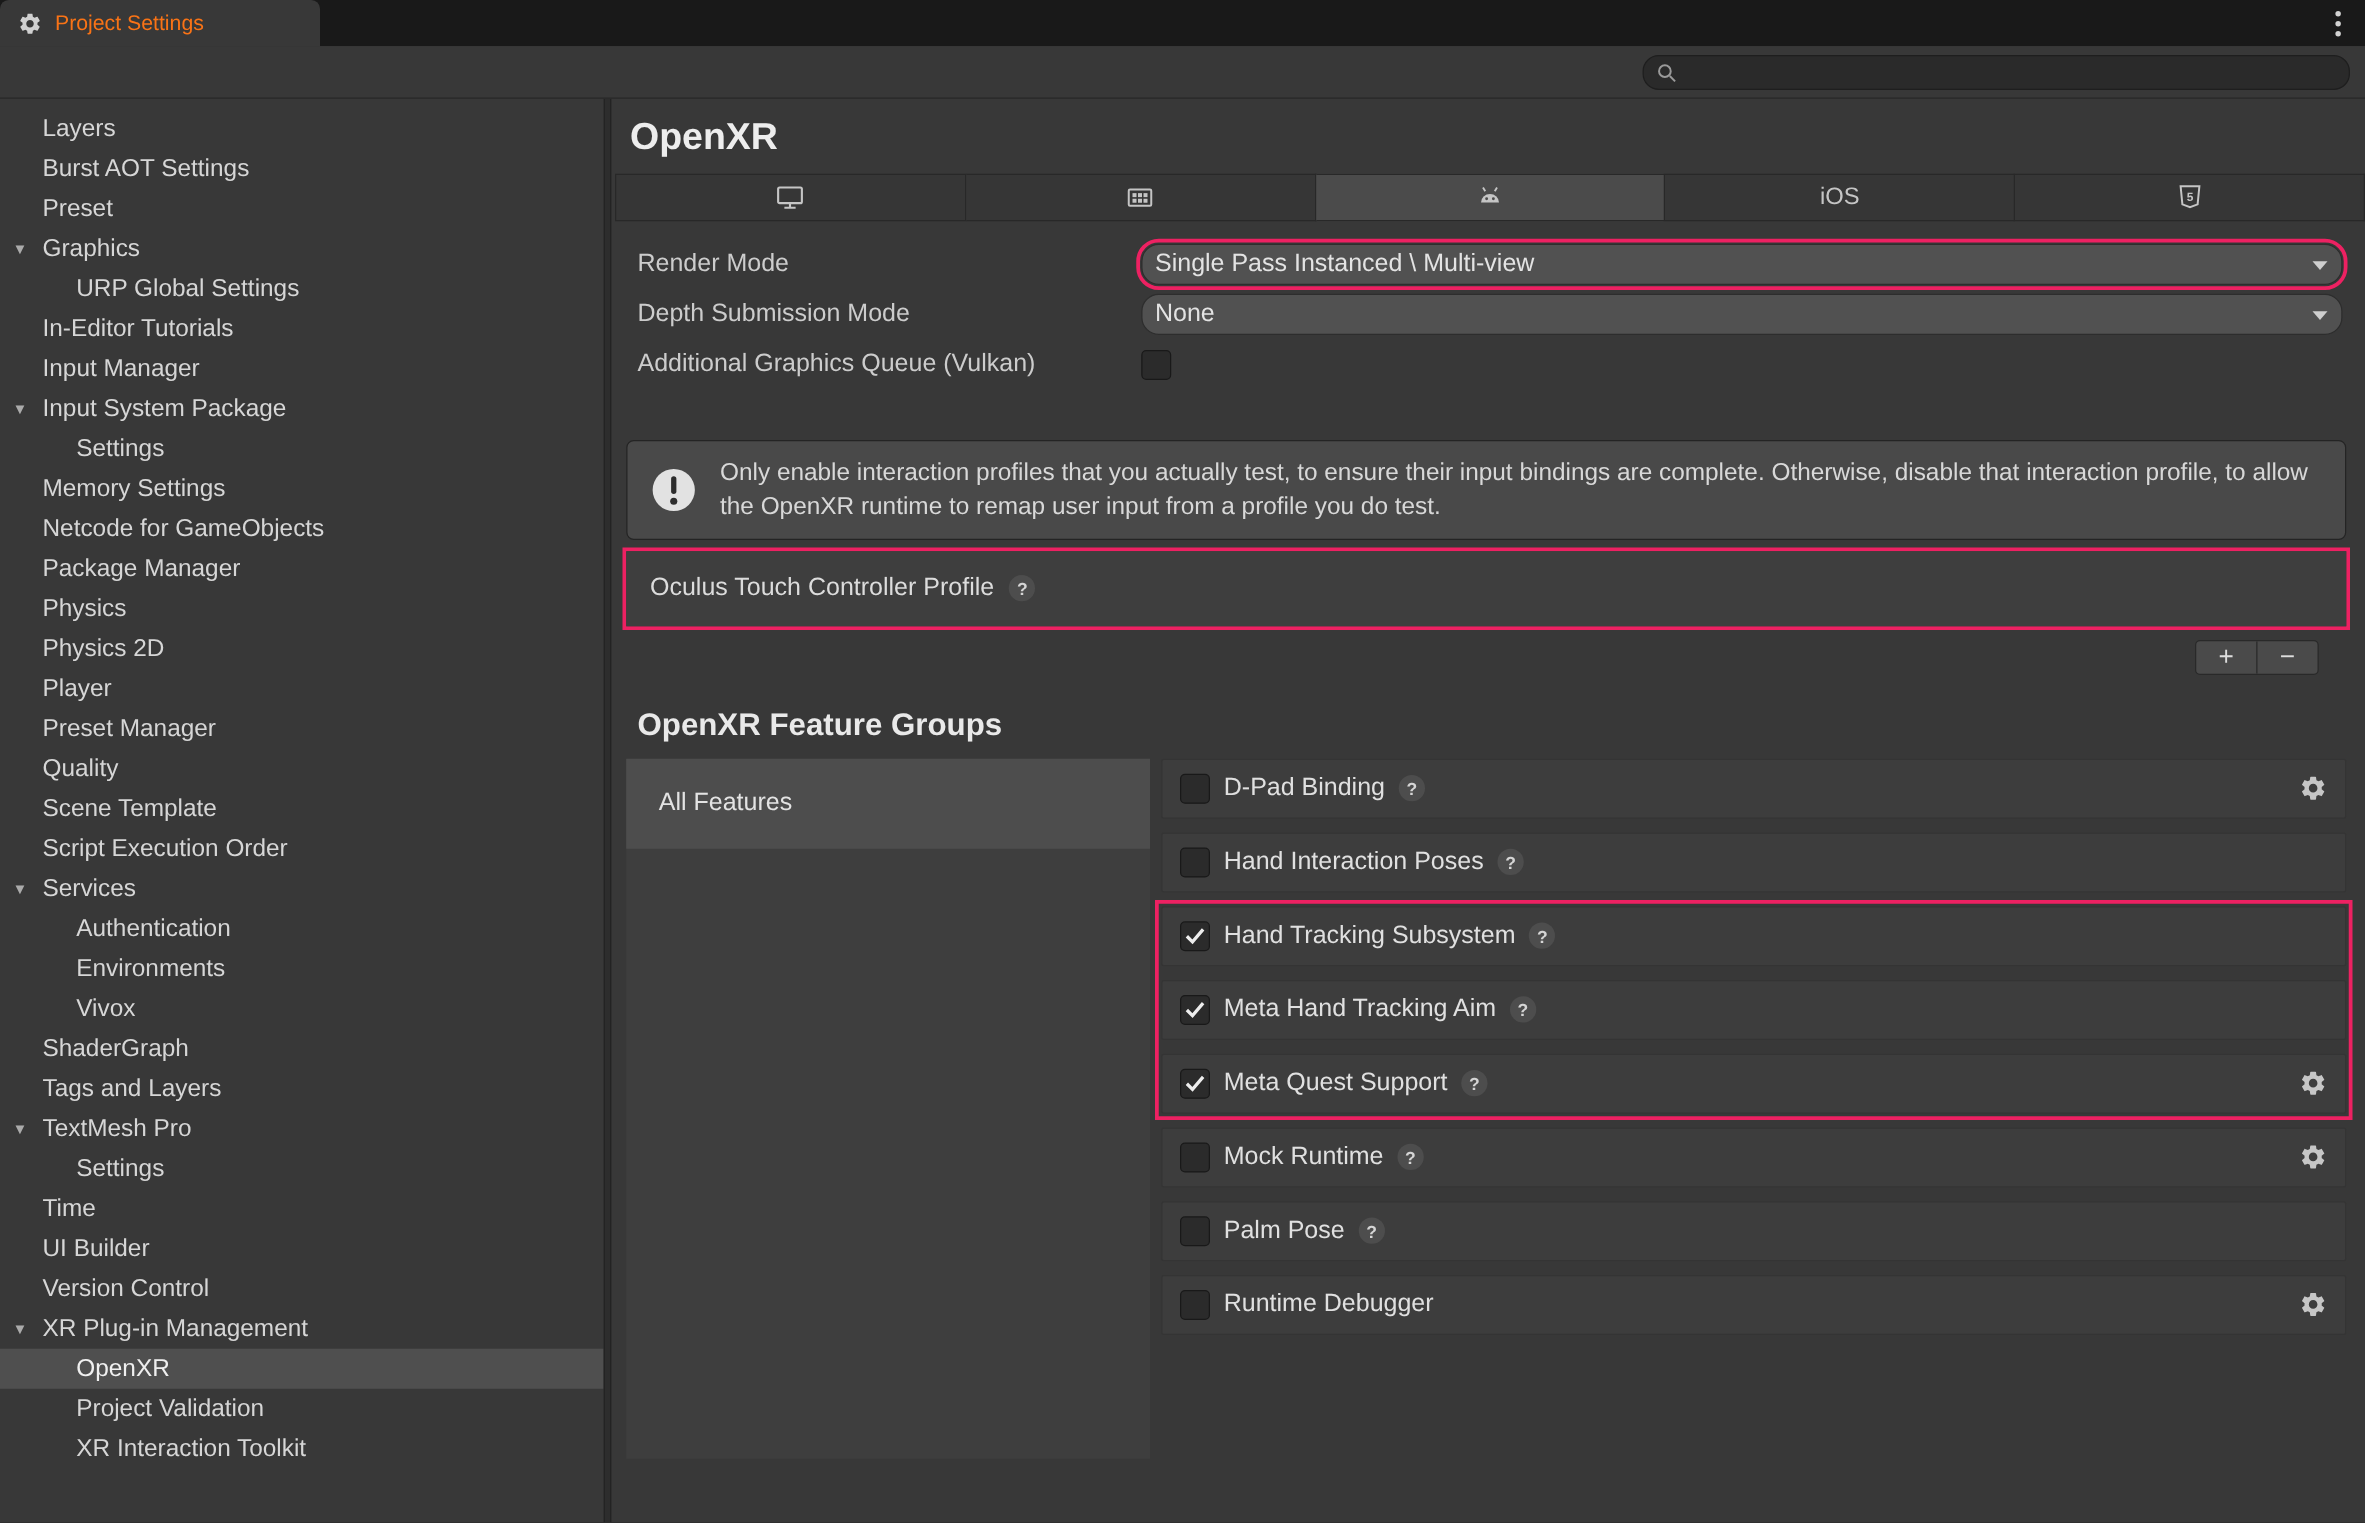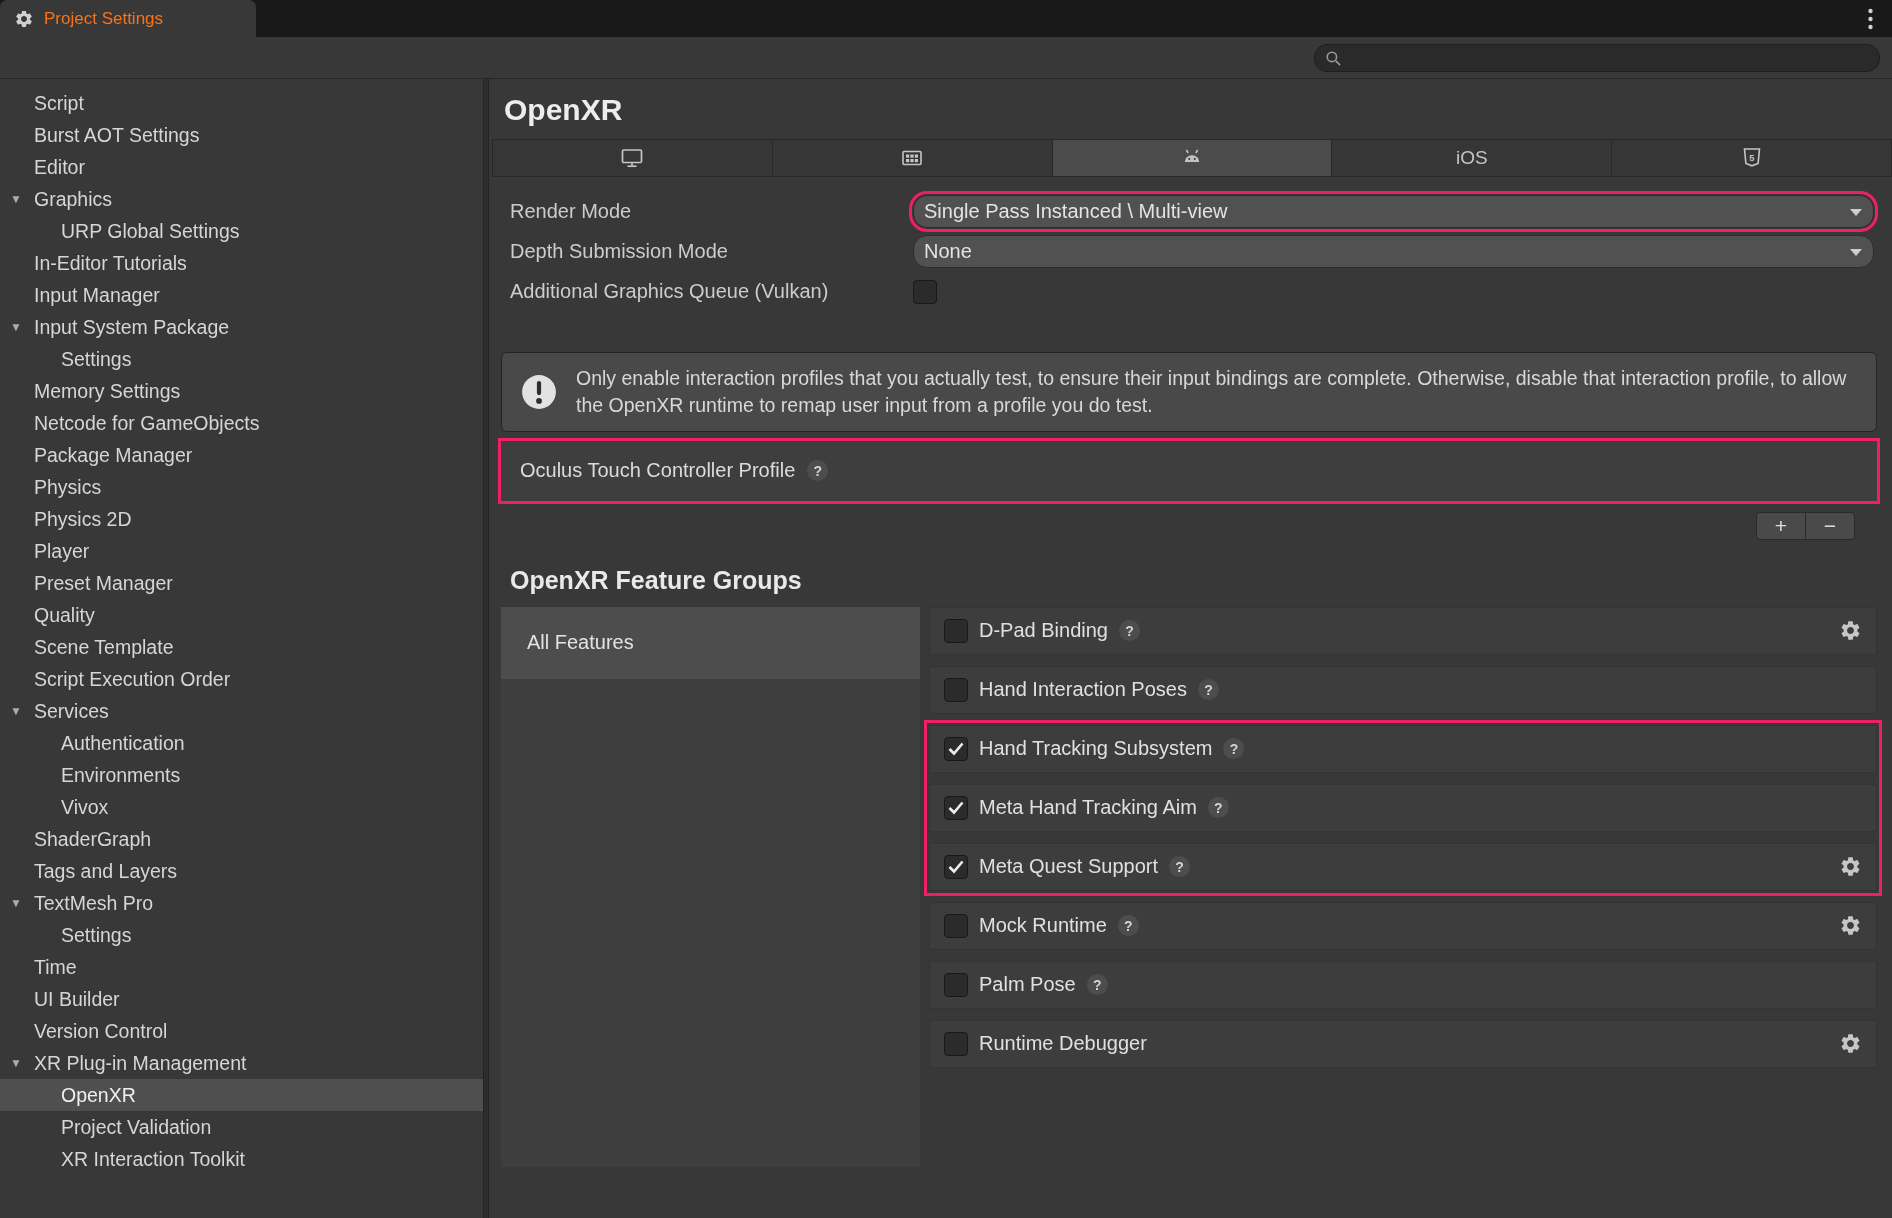--- a/index.html
+++ b/index.html
@@ -136,31 +136,31 @@
     </div>
   </div>
 
   <div class="content">
 
     <div class="sidebar">
 
 
         <div class="side-row">
           <span class="tri" style="visibility: hidden;"></span>
-          <span>Script</span>
+          <span>Layers</span>
         </div>
 
         <div class="side-row">
           <span class="tri" style="visibility: hidden;"></span>
           <span>Burst AOT Settings</span>
         </div>
 
         <div class="side-row">
           <span class="tri" style="visibility: hidden;"></span>
-          <span>Editor</span>
+          <span>Preset</span>
         </div>
 
         <div class="side-row">
           <span class="tri"></span>
           <span>Graphics</span>
         </div>
 
         <div class="side-row child">
           <span class="tri" style="visibility: hidden;"></span>
           <span>URP Global Settings</span>

